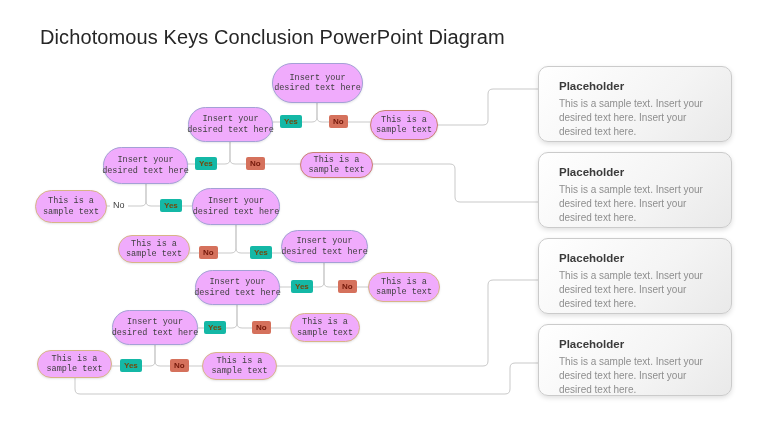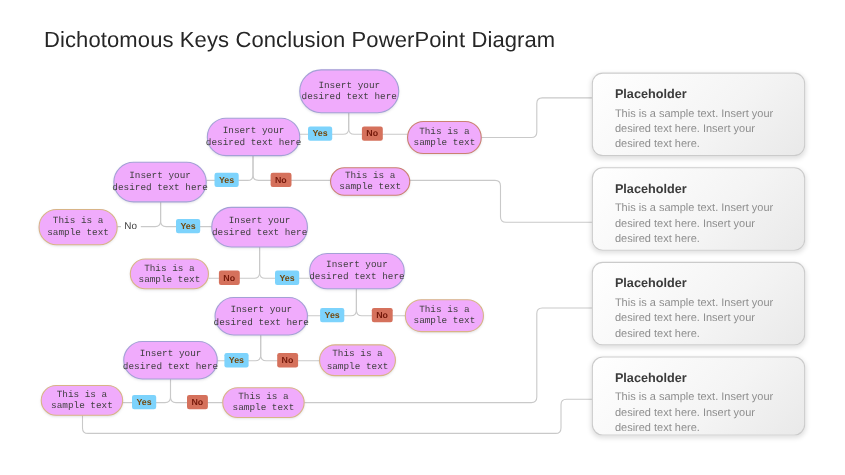--- a/index.html
+++ b/index.html
@@ -8,21 +8,21 @@
   .title{position:absolute;left:40px;top:26px;margin:0;font-size:20px;font-weight:400;color:#262626;letter-spacing:.1px;}
   svg.connectors{position:absolute;left:0;top:0;}
   .node{position:absolute;box-sizing:border-box;border-radius:999px;background:#f0abfc;
         display:flex;align-items:center;justify-content:center;text-align:center;
         color:#3e3e3e;box-shadow:0 1px 2px rgba(110,110,130,.18);font-family:Liberation Mono, monospace;}
   .node .ln{display:block;font-size:8.5px;line-height:1.22;white-space:nowrap;}
   .node.purple{border:1.6px solid #a4a0d6;}
   .node.tan{border:1.4px solid #d8b487;}
   .node.red{border:1.4px solid #ca8171;}
   .badge{position:absolute;font-size:8px;font-weight:700;padding:1.5px 4px;border-radius:2px;line-height:1.2;}
-  .badge.yes{background:#7dd3fc;color:#74480c;}
+  .badge.yes{background:#14b8a6;color:#74480c;}
   .badge.no{background:#d5715c;color:#74180a;}
   .plain-label{position:absolute;font-size:9px;color:#3f3f3f;background:#ffffff;padding:0 3px;line-height:1.2;}
   .card{position:absolute;box-sizing:border-box;width:194px;border:1px solid #cbcbcb;border-radius:10px;
         background:linear-gradient(135deg,#ffffff 0%,#f4f4f4 60%,#e9e9e9 100%);
         box-shadow:0 2px 5px rgba(0,0,0,.13);padding:13px 16px 0 20px;}
   .card h3{margin:0 0 5px 0;font-size:11.5px;font-weight:700;color:#3b3b3b;}
   .card p{margin:0;font-size:10px;line-height:1.4;color:#8e8e8e;}
 </style>
 </head>
 <body>

